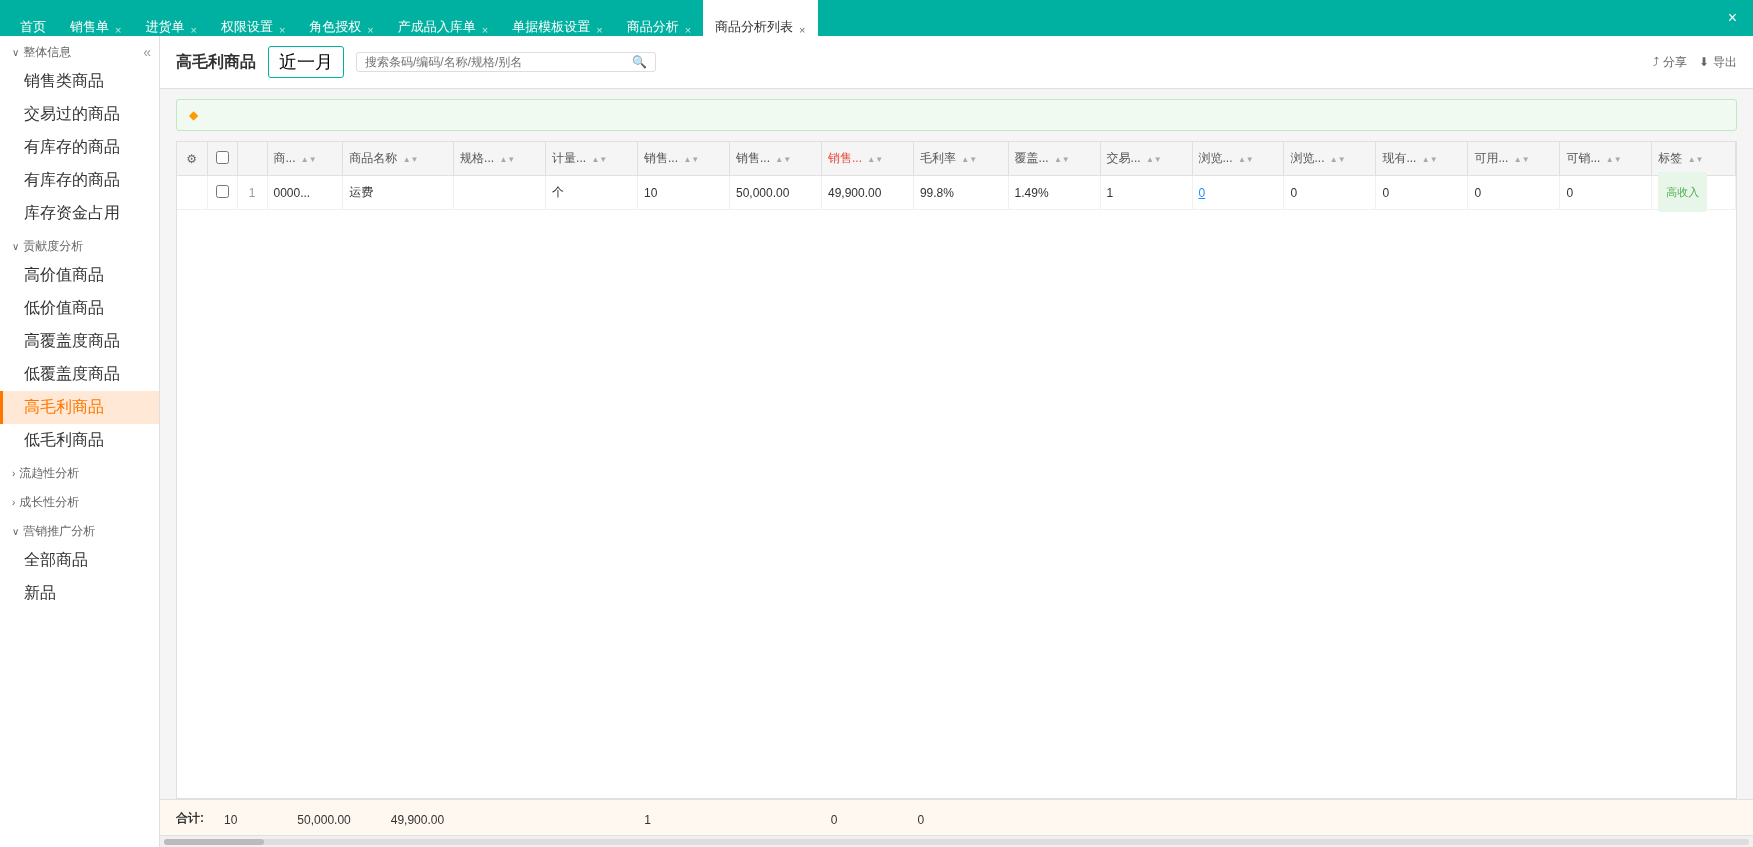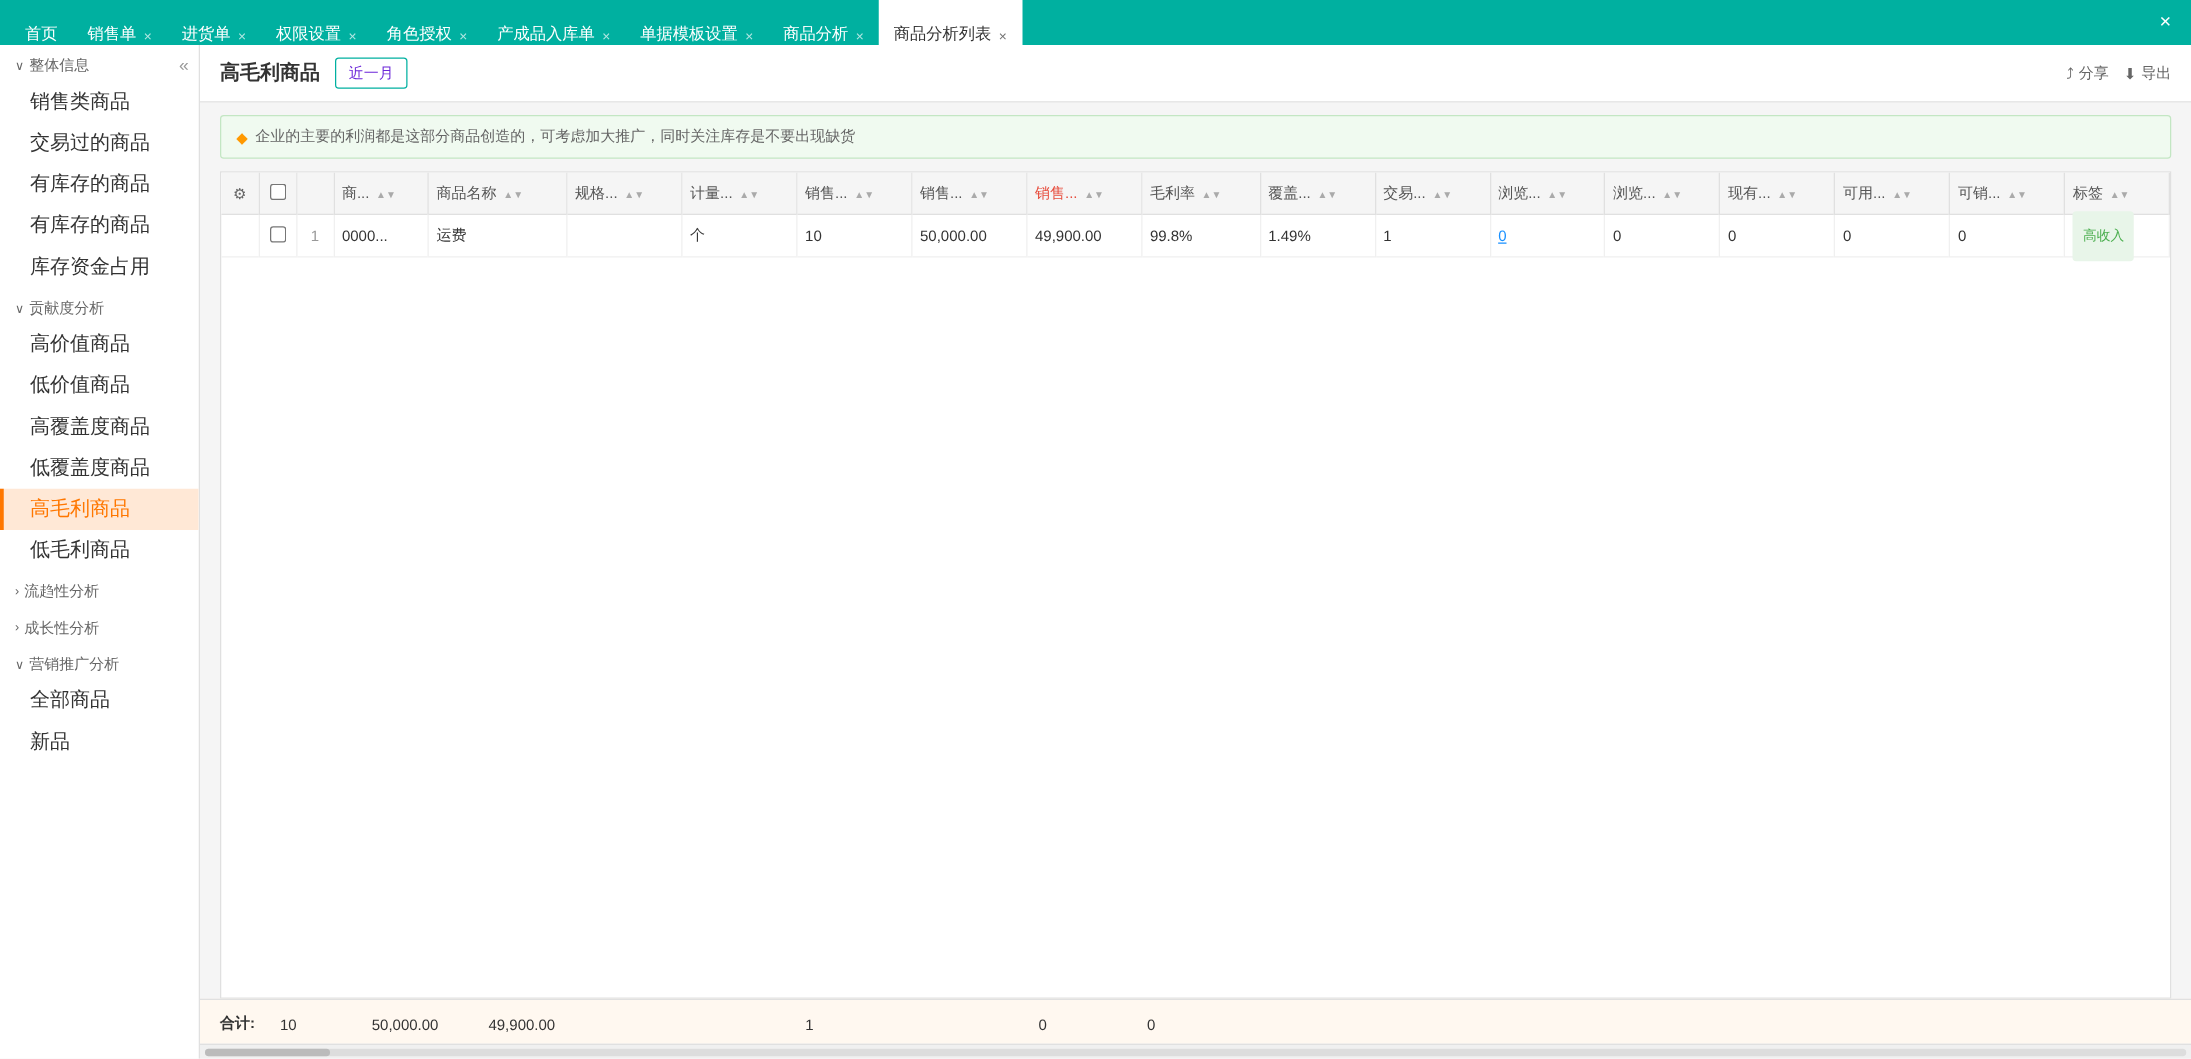--- a/index.html
+++ b/index.html
@@ -107,25 +107,25 @@
       gap: 12px;
     }
     .content-title {
       font-size: 16px;
       font-weight: bold;
       color: #333;
     }
     .filter-btn {
       background: #fff;
       border: 1px solid #00b0a0;
-      color: #6d28d9;
+      color: #000000;
       padding: 3px 10px;
       border-radius: 3px;
       cursor: pointer;
-      font-size: 12px;
+      font-size: 18px;
     }
     .search-box {
       display: flex;
       align-items: center;
       border: 1px solid #ddd;
       border-radius: 3px;
       padding: 2px 8px;
       background: #fff;
       flex: 1;
       max-width: 300px;
@@ -371,35 +371,38 @@
     <div class="sidebar-item">
       <span>新品</span>
     </div>
   </div>
 
   <div class="content-area">
 
     <div class="content-header">
       <span class="content-title">高毛利商品</span>
       <button class="filter-btn">近一月</button>
+      <div class="search-box">
+        <input type="text" placeholder="搜索条码/编码/名称/规格/别名" style="">
+        <span class="search-icon">🔍</span>
+      </div>
       <div class="header-actions">
         <div class="action-btn">
           <span>⤴</span>
           <span>分享</span>
         </div>
         <div class="action-btn">
           <span>⬇</span>
           <span>导出</span>
         </div>
       </div>
     </div>
 
     <div class="info-banner">
       <span class="info-icon">◆</span>
-      <span>企业的主要的利润都是这部分商品创造的，可考虑加大推广，同时关注库存是不要出现缺货</span>
     </div>
 
     <div class="table-container">
       <table>
         <thead>
           <tr>
             <th class="col-settings">⚙</th>
             <th class="checkbox-cell">
               <input type="checkbox" style="">
             </th>

